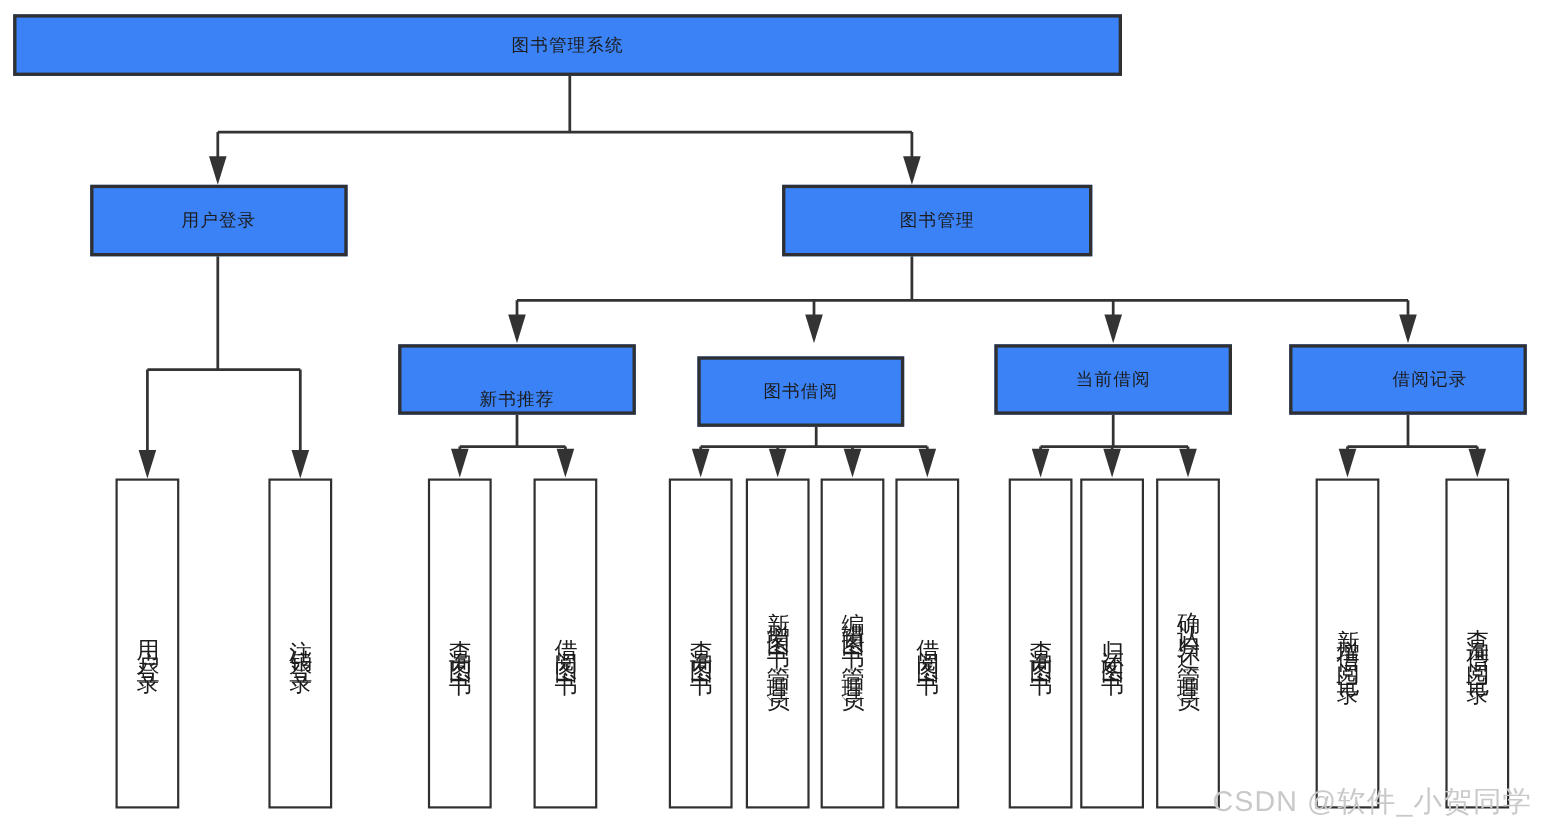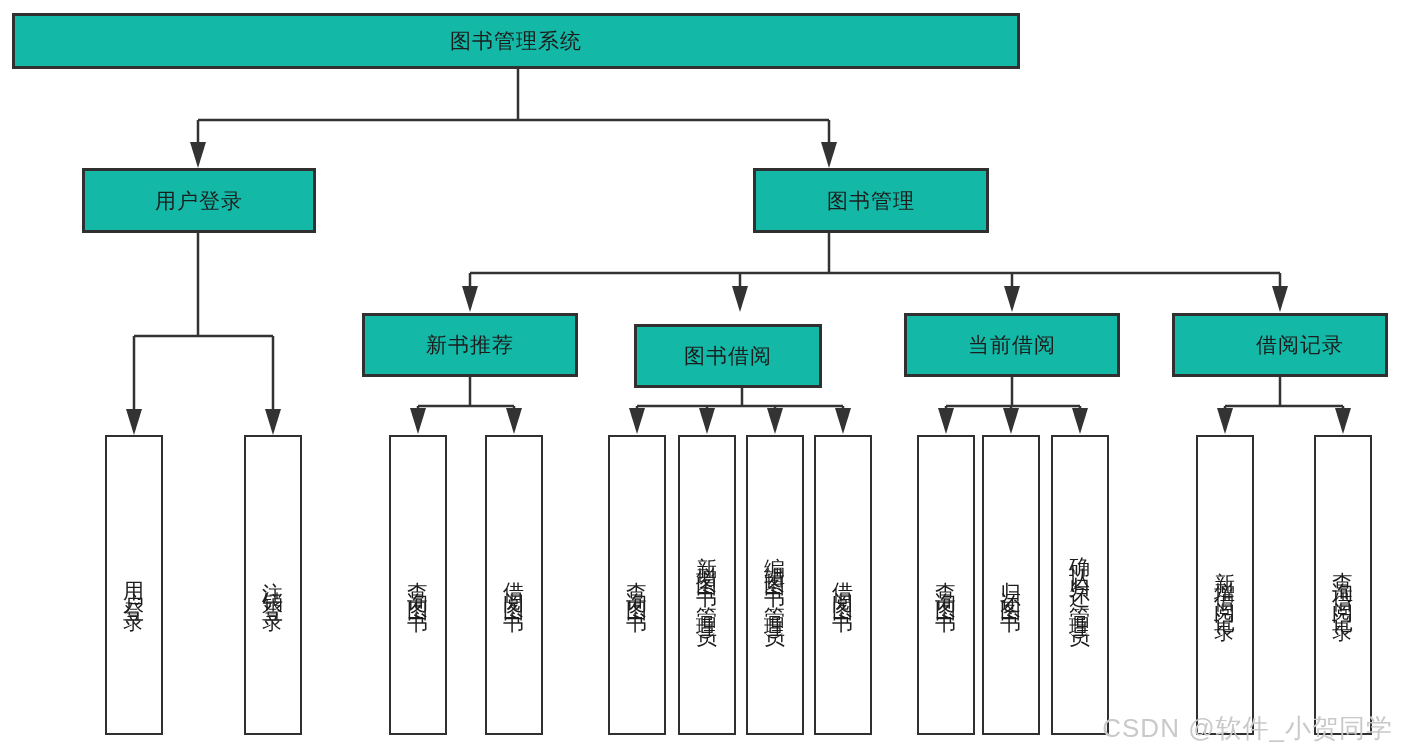--- a/index.html
+++ b/index.html
@@ -24,26 +24,26 @@
   }
   .connectors{
     position:absolute;
     left:0;top:0;
     width:1405px;height:747px;
     pointer-events:none;
   }
   .node{
     position:absolute;
     box-sizing:border-box;
-    background:#14b8a6;
+    background:#3b82f6;
     border:3px solid var(--border);
     display:flex;
     align-items:center;
     justify-content:center;
-    font-size:21px;
+    font-size:16px;
     letter-spacing:1px;
     white-space:nowrap;
   }
   .leaf{
     position:absolute;
     box-sizing:border-box;
     background:#ffffff;
     border:2.5px solid var(--border);
     width:58px;
     height:300px;
@@ -112,25 +112,25 @@
     </g>
   </svg>
 
   <div class="node" style="left:12px;top:13px;width:1008px;height:56px;">
     <span>图书管理系统</span>
   </div>
 
   <div class="node" style="left:82px;top:168px;width:234px;height:65px;">
     <span>用户登录</span>
   </div>
-  <div class="node" style="left:711px;top:168px;width:236px;height:65px;margin-left:42px;">
+  <div class="node" style="left:711px;top:168px;width:282px;height:65px;">
     <span>图书管理</span>
   </div>
 
-  <div class="node" style="left:362px;top:313px;width:216px;height:64px;">
+  <div class="node" style="left:362px;top:313px;width:216px;height:64px;align-items:flex-end;">
     <span>新书推荐</span>
   </div>
   <div class="node" style="left:634px;top:324px;width:188px;height:64px;">
     <span>图书借阅</span>
   </div>
   <div class="node" style="left:904px;top:313px;width:216px;height:64px;text-align:right;">
     <span>当前借阅</span>
   </div>
   <div class="node" style="left:1172px;top:313px;width:216px;height:64px;padding-left:40px;">
     <span>借阅记录</span>

